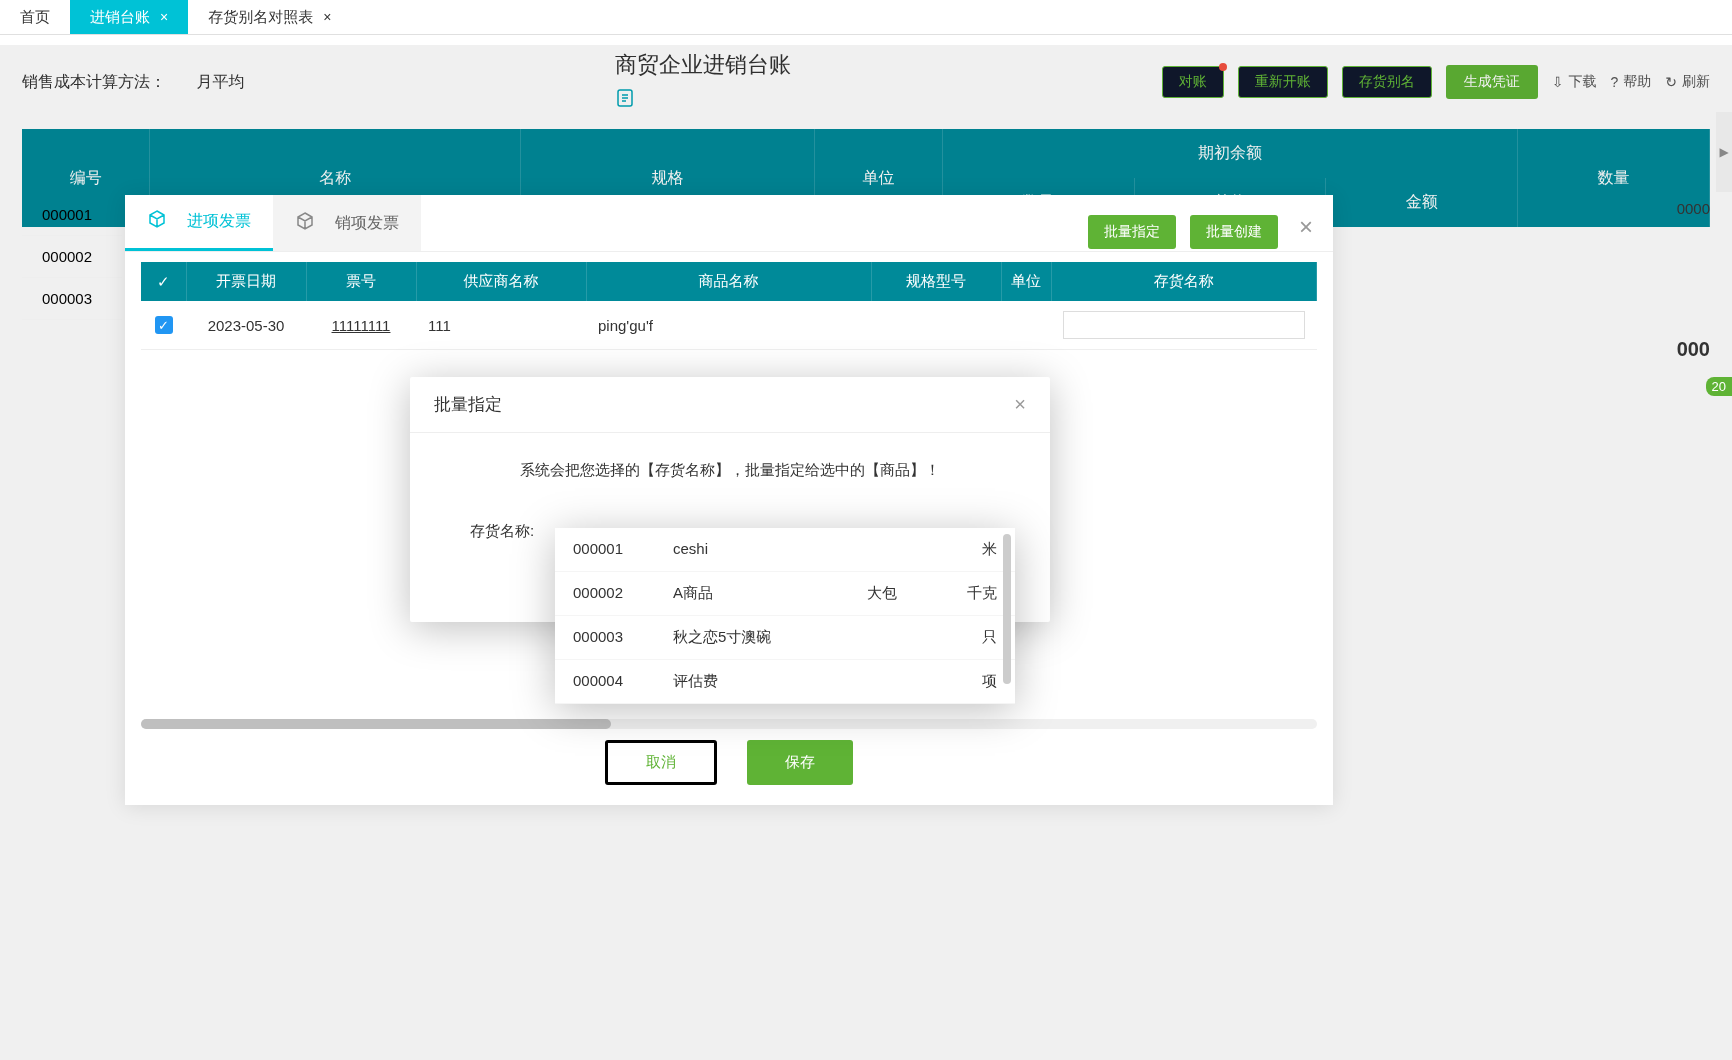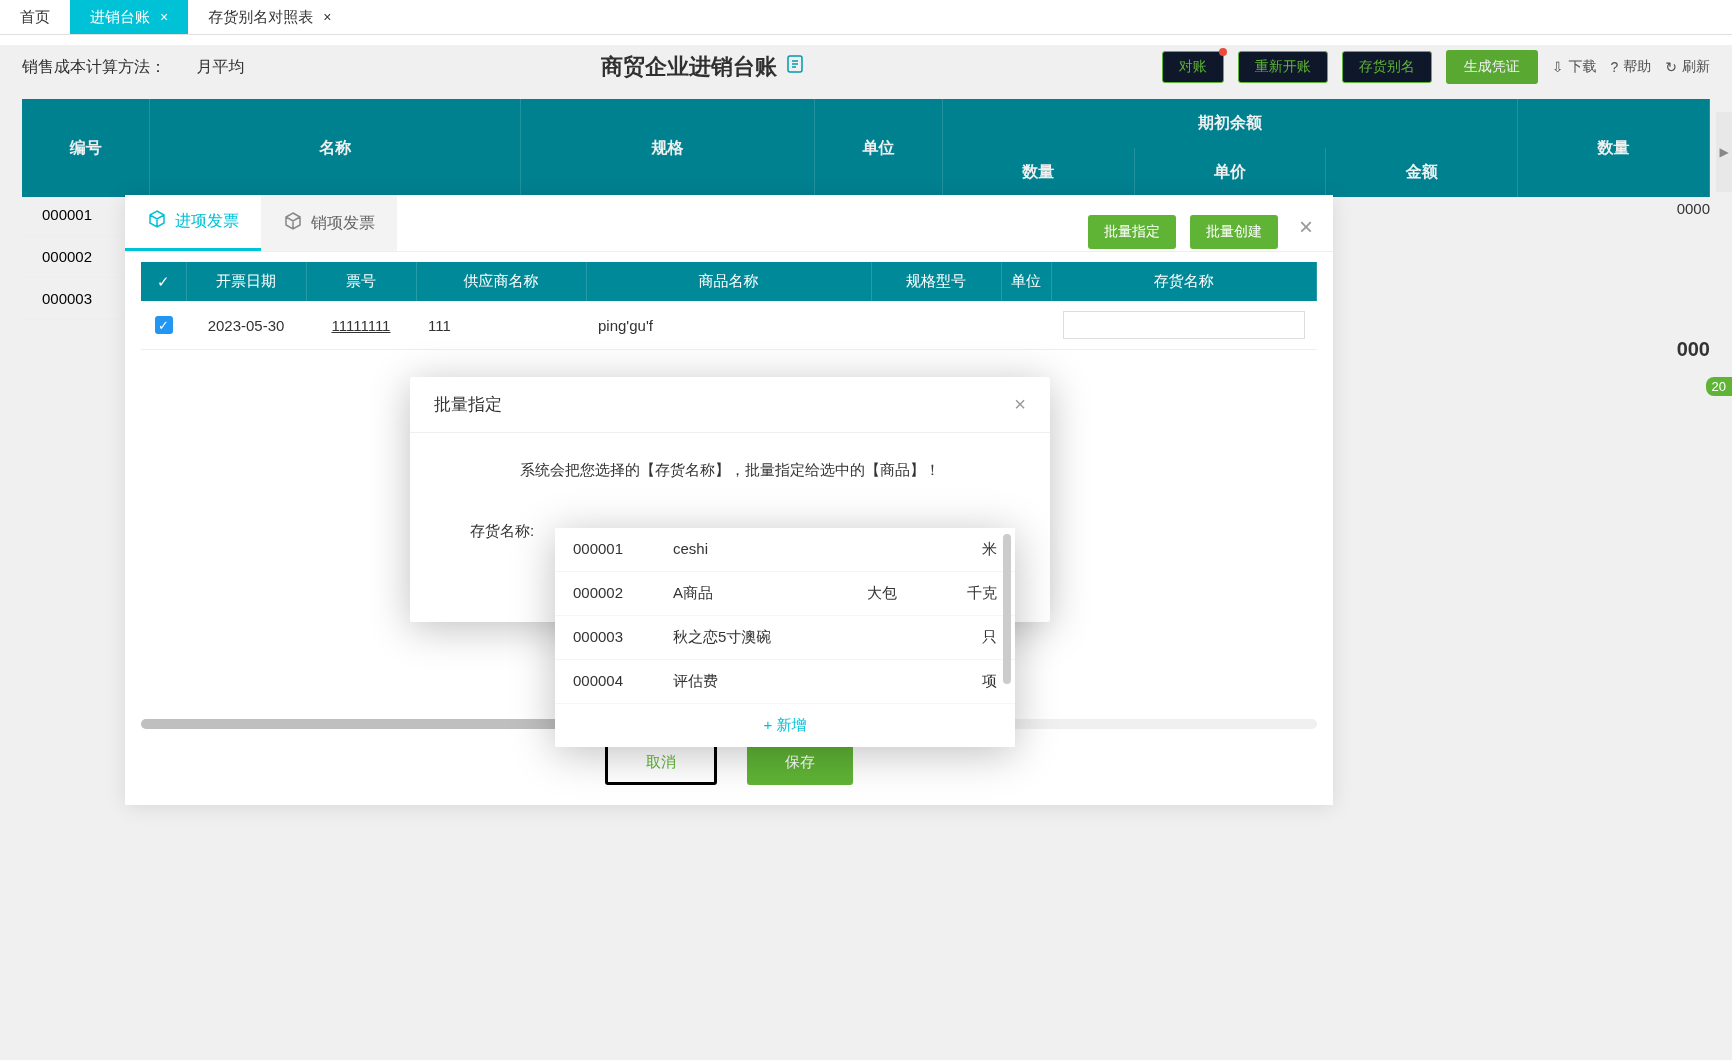--- a/index.html
+++ b/index.html
@@ -7,45 +7,45 @@
     
     
     .top-tabs { display: flex; height: 35px; border-bottom: 1px solid #e0e0e0; align-items: stretch; }
     .top-tab { display: flex; align-items: center; padding: 0 20px; font-size: 15px; color: #333; cursor: pointer; }
     .top-tab.active { background: #00c2d6; color: #fff; }
     .top-tab .close { margin-left: 10px; font-size: 14px; }
     
     
     .toolbar-row { display: flex; align-items: center; padding: 15px 22px; justify-content: space-between; }
     .toolbar-left { font-size: 16px; color: #333; }
-    .toolbar-center { font-size: 22px; font-weight: 700; color: #333; display: flex; align-items: center; gap: 8px; }
+    .toolbar-center { font-size: 22px; font-weight: 400; color: #333; display: flex; align-items: flex-start; gap: 8px; flex-direction: column; }
     .doc-icon { color: #00a6b8; }
     .toolbar-right { display: flex; gap: 14px; align-items: center; }
     .btn-outline { border: 1px solid; padding: 6px 16px; border-radius: 3px; font-size: 14px; background: #0f172a; cursor: pointer; position: relative; }
     .btn-green-o { color: #5fb335; border-color: #5fb335; }
     .btn-red-dot::after { content: ''; position: absolute; top: -4px; right: -4px; width: 8px; height: 8px; background: #e74c3c; border-radius: 50%; }
     .btn-solid-green { background: #5fb335; color: #fff; border: none; padding: 8px 18px; border-radius: 3px; font-size: 14px; cursor: pointer; }
     .toolbar-link { color: #555; font-size: 14px; display: flex; align-items: center; gap: 5px; cursor: pointer; }
     
     
     .main-table-wrap { margin: 0 22px; }
     .main-table { width: 100%; border-collapse: collapse; }
-    .main-table th { background: #008a99; color: #fff; font-weight: bold; font-size: 16px; padding: 14px 8px; text-align: center; border-right: 1px solid rgba(255,255,255,0.15); }
+    .main-table th { background: #008a99; color: #fff; font-weight: normal; font-size: 16px; padding: 14px 8px; text-align: center; border-right: 1px solid rgba(255,255,255,0.15); }
     .main-table th.group { background: #008a99; }
     
     
     .side-rows { position: absolute; left: 22px; top: 194px; width: 100px; }
     .side-row { padding: 12px 20px; font-size: 15px; border-bottom: 1px solid #eee; }
     
     
     .overlay-dim { position: absolute; left: 0; top: 45px; right: 0; bottom: 0; background: rgba(0,0,0,0.06); }
     .panel { position: absolute; left: 125px; top: 195px; width: 1208px; height: 610px; background: #fff; box-shadow: 0 2px 20px rgba(0,0,0,0.1); }
     .panel-close { position: absolute; top: 18px; right: 20px; font-size: 24px; color: #999; cursor: pointer; }
     .panel-tabs { display: flex; padding: 0; border-bottom: 1px solid #eee; }
-    .panel-tab { padding: 14px 22px; font-size: 16px; color: #666; display: flex; align-items: center; gap: 8px; cursor: pointer; }
+    .panel-tab { padding: 14px 22px; font-size: 16px; color: #666; display: flex; align-items: center; gap: 20px; cursor: pointer; }
     .panel-tab.active { color: #00c2d6; border-bottom: 3px solid #00c2d6; }
     .panel-tab.inactive { background: #f3f3f3; }
     .cube-icon { font-size: 18px; }
     .panel-actions { position: absolute; top: 20px; right: 55px; display: flex; gap: 14px; }
     .btn-sm-green { background: #5fb335; color: #fff; border: none; padding: 8px 16px; border-radius: 3px; font-size: 14px; cursor: pointer; }
     
     .panel-table { width: calc(100% - 32px); margin: 10px 16px; border-collapse: collapse; }
     .panel-table th { background: #008a99; color: #fff; font-weight: normal; font-size: 15px; padding: 10px 8px; text-align: center; border-right: 1px solid rgba(255,255,255,0.15); }
     .panel-table td { padding: 10px 12px; font-size: 15px; color: #333; text-align: center; border-bottom: 1px solid #eee; }
     .panel-table td:nth-child(4), .panel-table td:nth-child(5) { text-align: left; }
@@ -256,18 +256,14 @@
     <span class="dd-col2">秋之恋5寸澳碗</span>
     <span class="dd-col3"></span>
     <span class="dd-col4">只</span>
   </div>
   <div class="dropdown-item">
     <span class="dd-col1">000004</span>
     <span class="dd-col2">评估费</span>
     <span class="dd-col3"></span>
     <span class="dd-col4">项</span>
   </div>
-  <div class="dropdown-add">
-    <span>+</span>
-    <span>新增</span>
-  </div>
   <div class="dropdown-scroll"></div>
 </div>
 
 </body></html>

